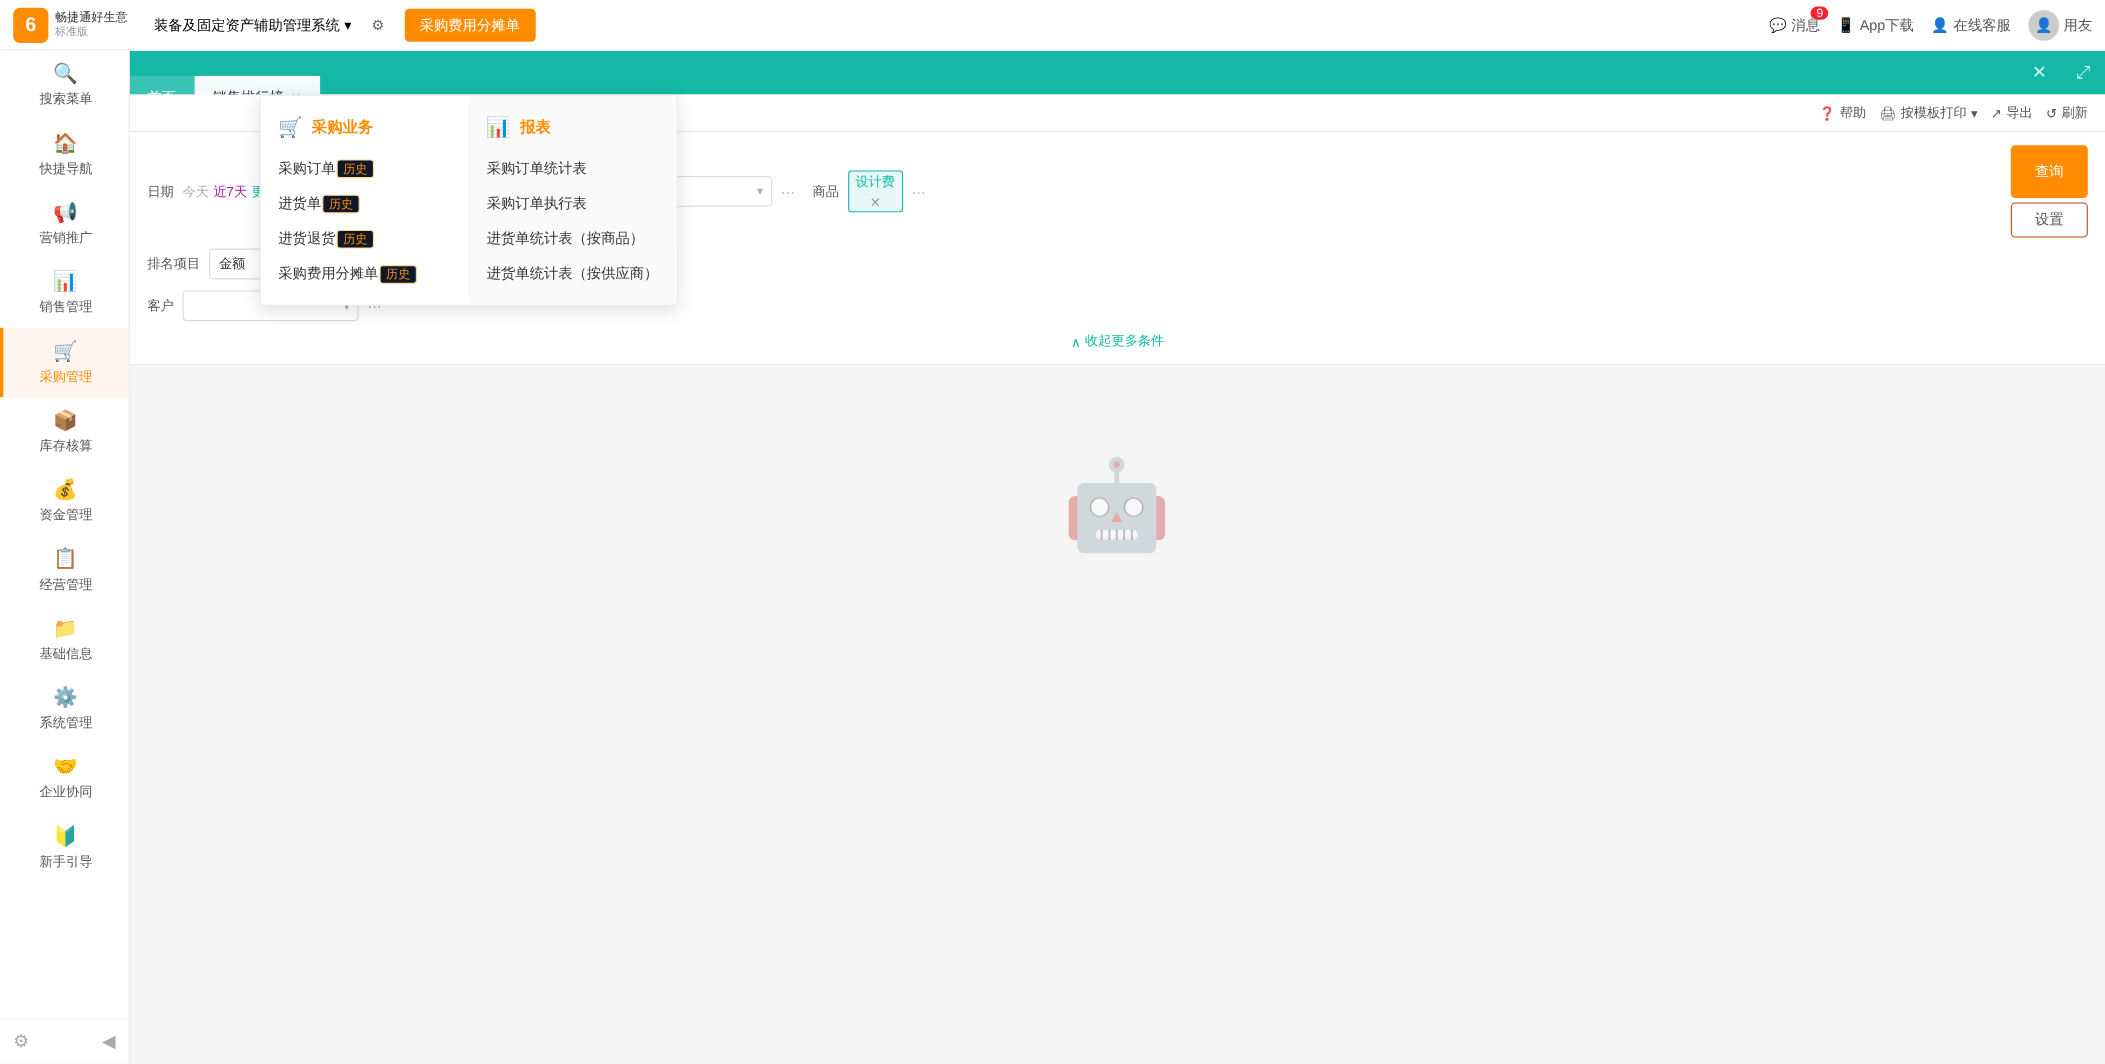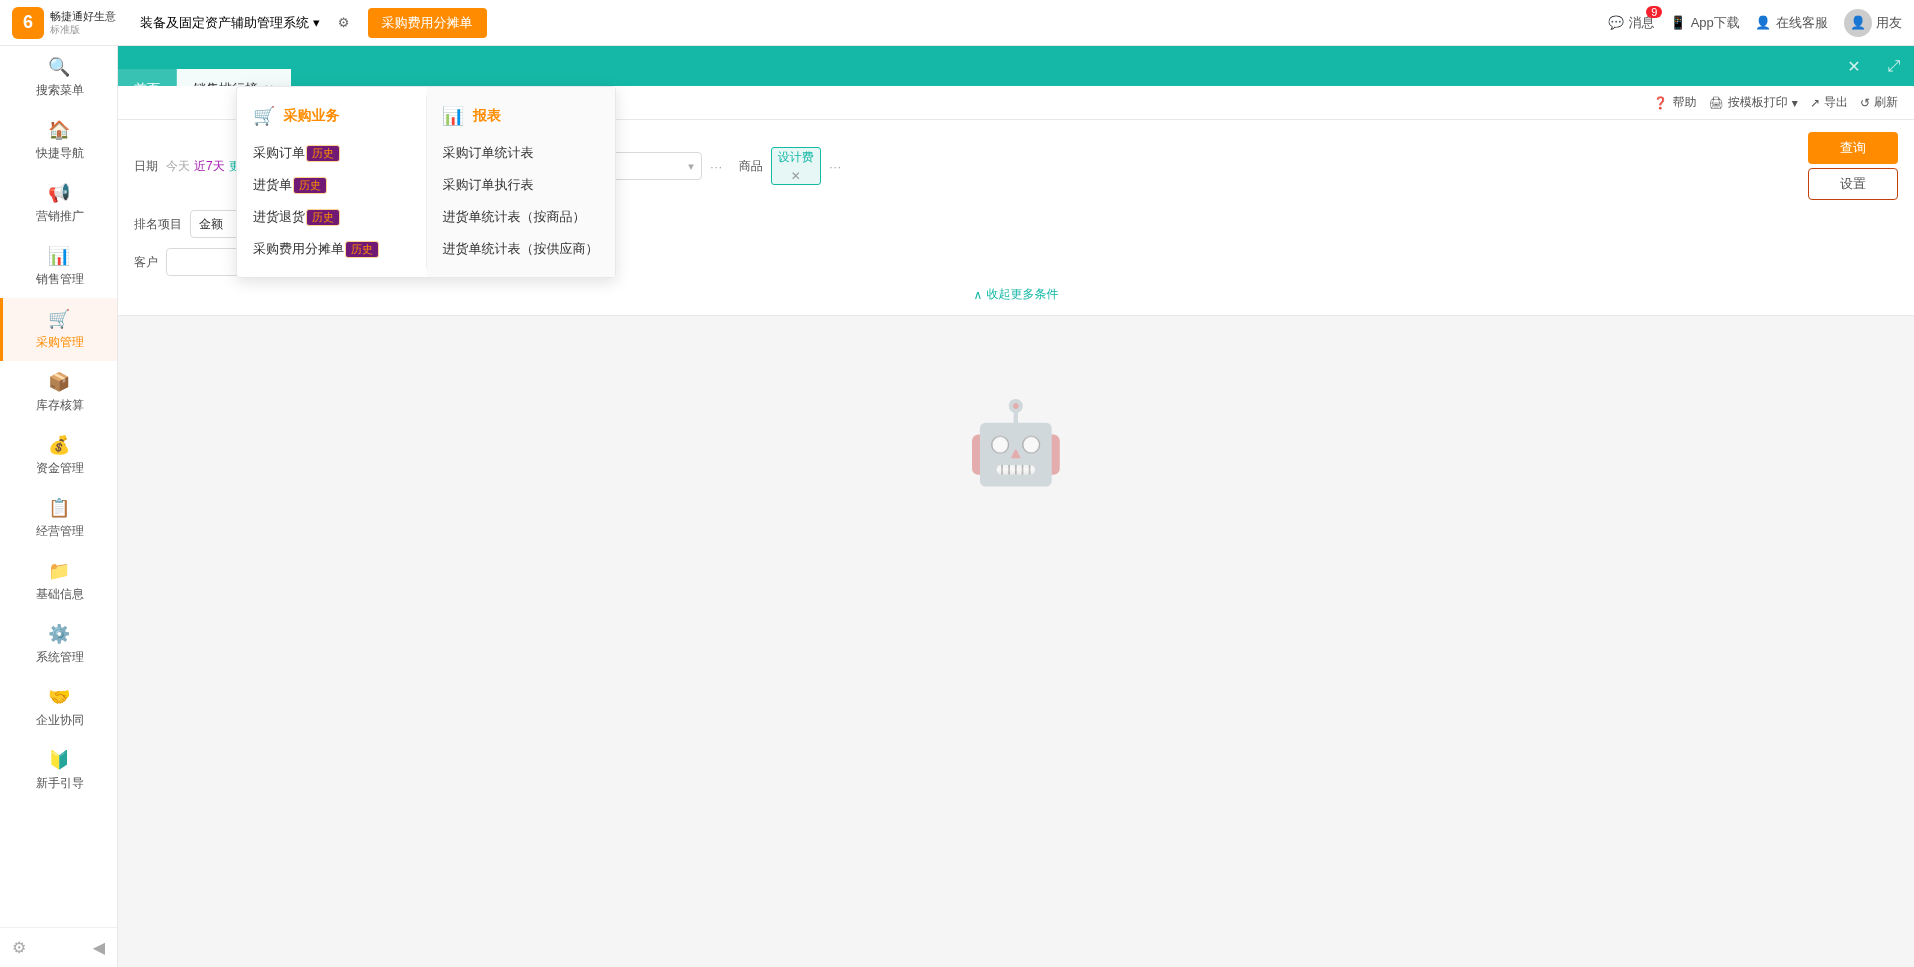--- a/index.html
+++ b/index.html
@@ -96,21 +96,21 @@
       font-size: 12px; color: #333; background: #fff; appearance: none;
       min-width: 160px; height: 28px; cursor: pointer;
     }
     .filter-select-wrap { position: relative; display: inline-block; }
     .filter-select-wrap::after { content: '▾'; position: absolute; right: 8px; top: 50%; transform: translateY(-50%); color: #aaa; pointer-events: none; font-size: 11px; }
     .tag { background: #e6f7f5; color: #15b8a6; border: 1px solid #15b8a6; border-radius: 3px; padding: 1px 6px; font-size: 12px; display: flex; align-items: center; gap: 3px; flex-direction: column; }
     .tag .remove { cursor: pointer; color: #999; }
     .collapse-btn { display: flex; align-items: center; gap: 4px; color: #15b8a6; cursor: pointer; font-size: 12px; margin: 8px auto 0; width: fit-content; }
 
     
-    .query-btn { background: #ff8c00; color: white; border: none; border-radius: 4px; padding: 6px 32px; cursor: pointer; font-size: 13px; height: 32px; }
+    .query-btn { background: #ff8c00; color: white; border: none; border-radius: 4px; padding: 6px 22px; cursor: pointer; font-size: 13px; height: 48px; }
     .set-btn { border: 1px solid #c2410c; background: #fff; border-radius: 4px; padding: 5px 16px; cursor: pointer; font-size: 13px; height: 32px; color: #555; }
     .query-set-area { display: flex; flex-direction: column; gap: 4px; }
 
     
     .empty-state { display: flex; flex-direction: column; align-items: center; justify-content: center; padding: 80px 0; }
     .empty-hint { color: #aaa; font-size: 13px; line-height: 2; }
 
     
     .dropdown-menu {
       position: absolute; top: 40px; left: 0; z-index: 1000;
@@ -122,21 +122,21 @@
     .dropdown-col-header {
       display: flex; align-items: center; gap: 8px; padding: 6px 16px 10px;
       color: #ff8c00; font-size: 14px; font-weight: bold;
     }
     .dropdown-col-header .col-icon { font-size: 18px; }
     .dropdown-item {
       display: flex; align-items: center; gap: 1px; padding: 7px 16px;
       cursor: pointer; color: #333; font-size: 13px;
     }
     .history-badge {
-      background: #701a75; color: #ff8c00; border: 1px solid #ffd591;
+      background: #0f172a; color: #ff8c00; border: 1px solid #ffd591;
       border-radius: 3px; padding: 0 5px; font-size: 11px;
     }
     .dropdown-divider { width: 1px; background: #f0f0f0; margin: 8px 0; }
     .dropdown-col.right { background: #fafafa; }
   </style>
 </head>
 <body>
 
 <div class="app-container">
 

